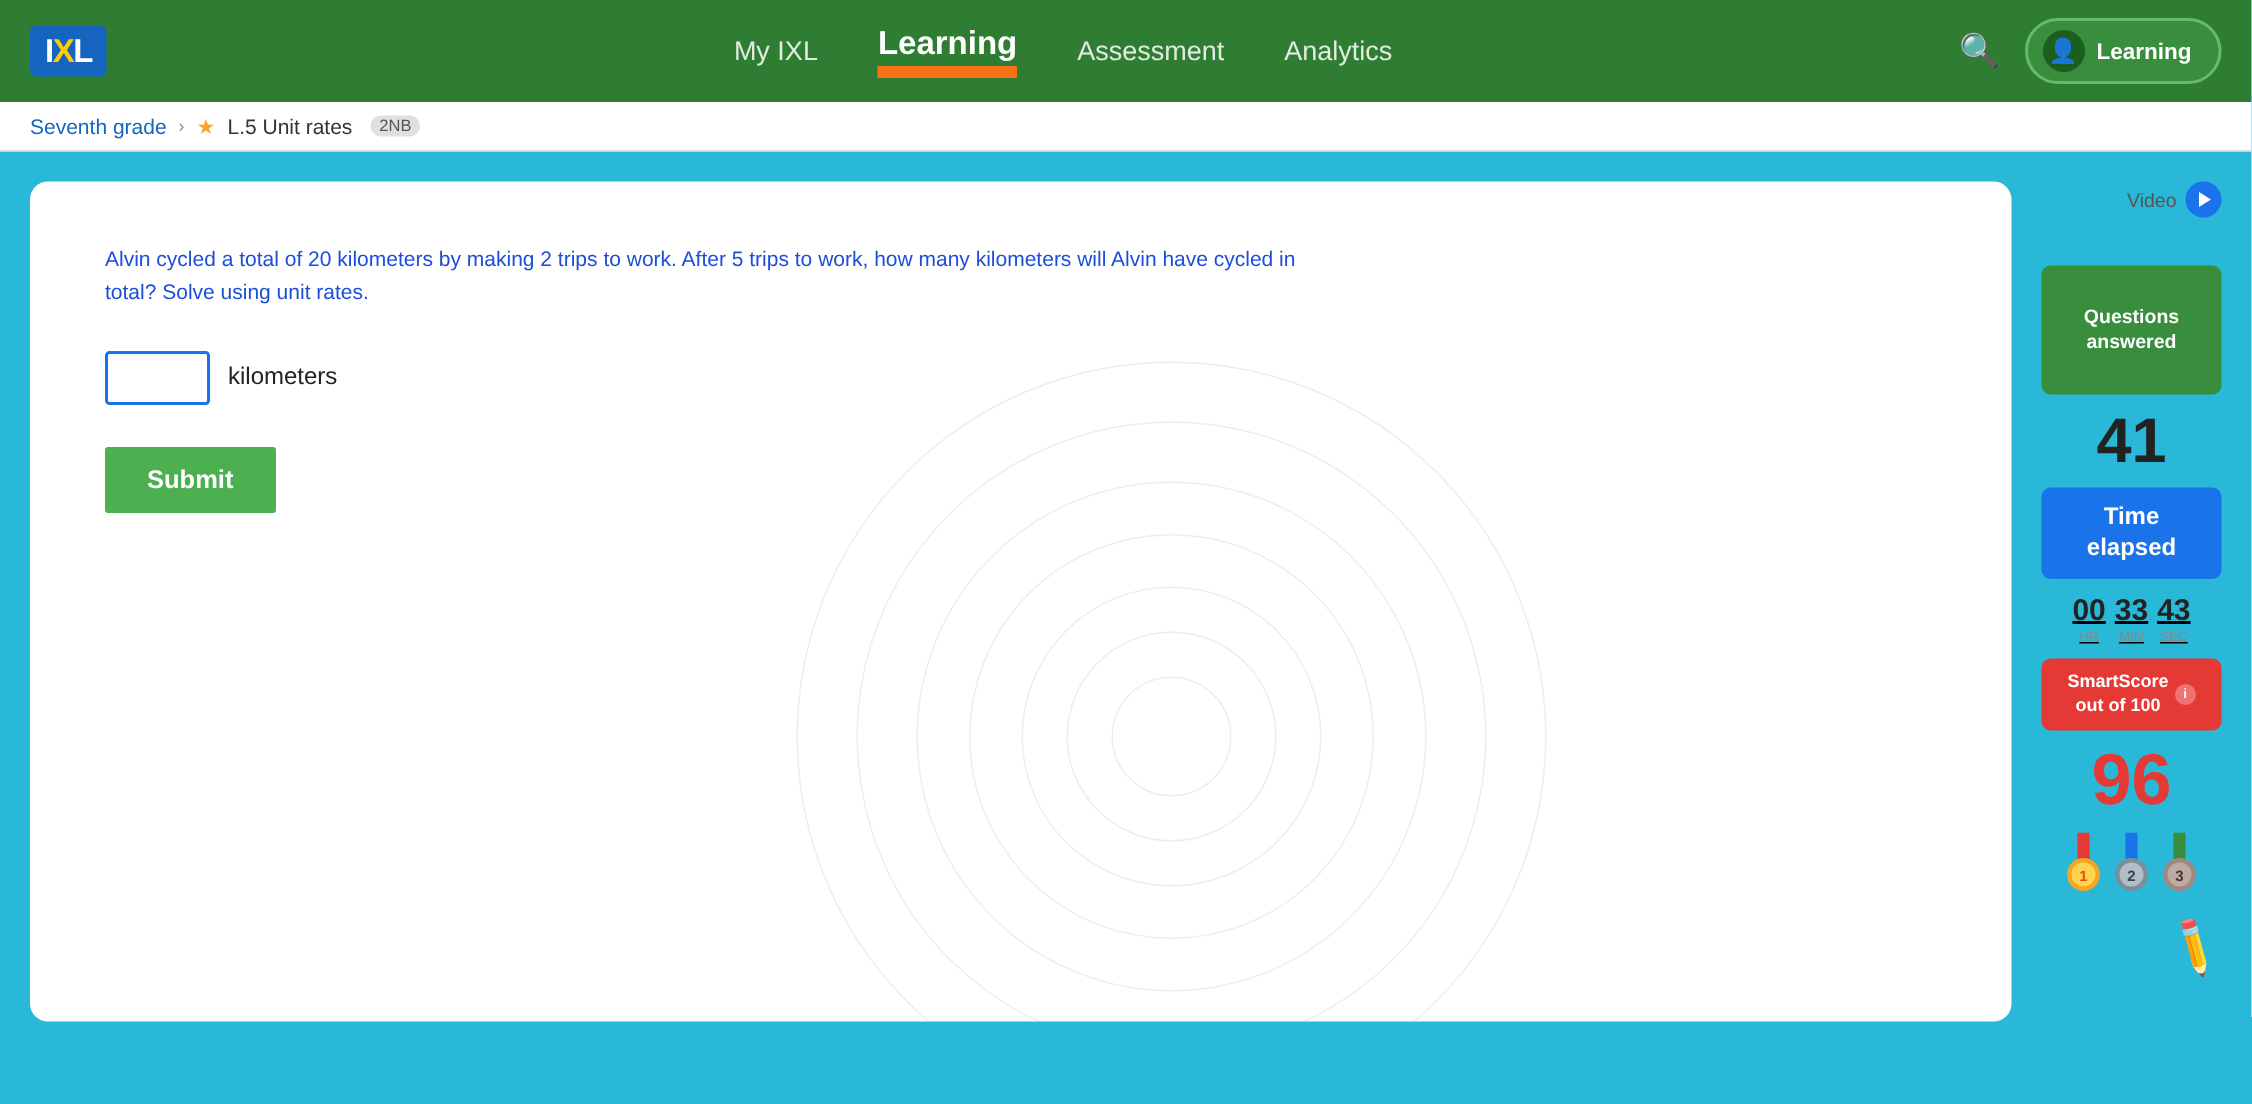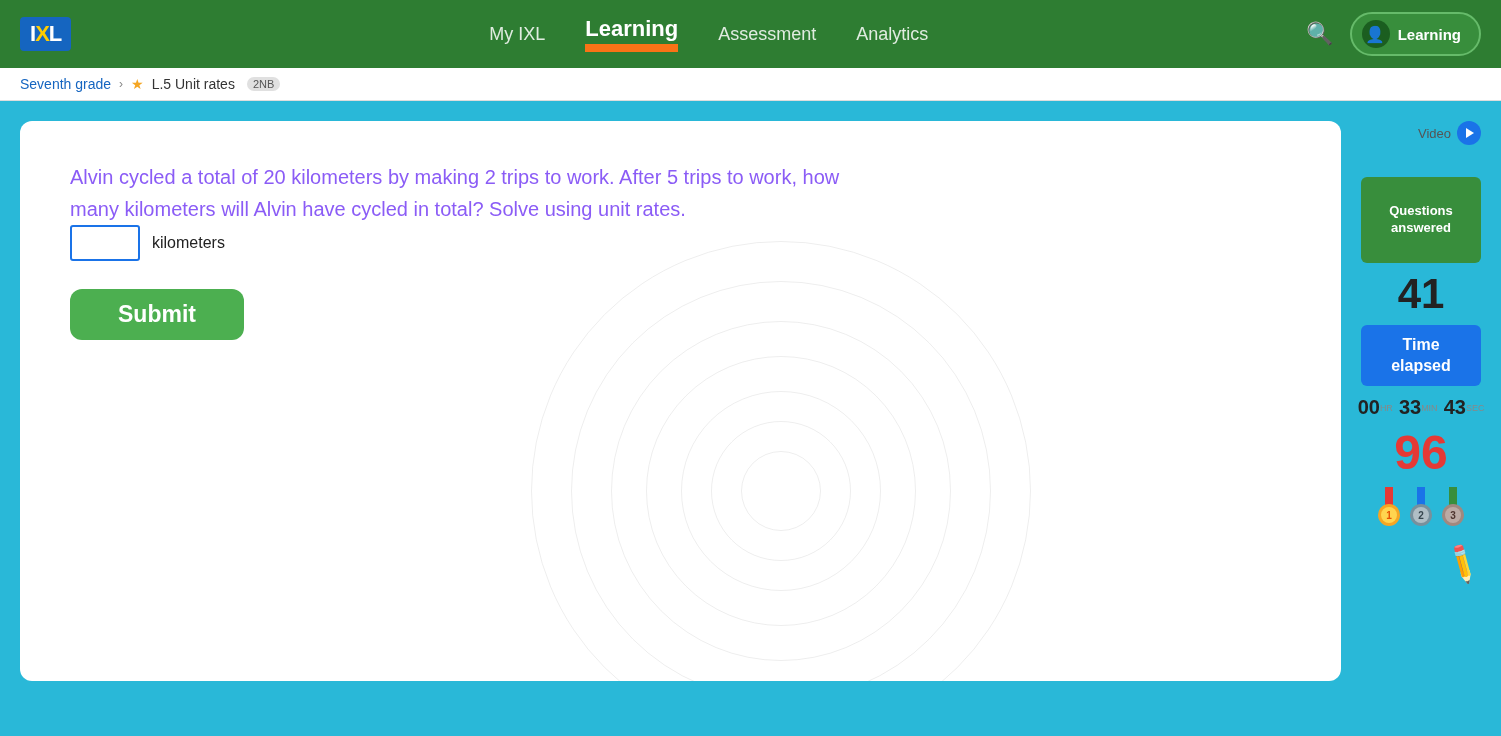--- a/index.html
+++ b/index.html
@@ -143,23 +143,24 @@
     .ripple-circle {
       position: absolute;
       border-radius: 50%;
       border: 1px solid rgba(0,0,0,0.07);
       top: 50%;
       left: 50%;
       transform: translate(-50%, -50%);
     }
 
     .question-text {
-      font-size: 20px;
-      color: #8b5cf6;
+      font-size: 14px;
+      color: #1d4ed8;
       line-height: 1.6;
+      margin-bottom: 28px;
       max-width: 800px;
     }
 
     .answer-row {
       display: flex;
       align-items: center;
       gap: 12px;
       margin-bottom: 28px;
     }
     .answer-input {
@@ -173,23 +174,23 @@
     }
     .unit-label {
       font-size: 16px;
       color: #222;
     }
 
     .submit-btn {
       background: #4caf50;
       color: white;
       border: none;
-      border-radius: 12px;
-      padding: 12px 48px;
-      font-size: 23px;
+      border-radius: 2px;
+      padding: 12px 28px;
+      font-size: 17px;
       font-weight: 600;
       cursor: pointer;
     }
 
     
     .right-panel {
       width: 120px;
       display: flex;
       flex-direction: column;
       gap: 10px;
@@ -261,22 +262,23 @@
       font-weight: 700;
       color: #222;
     }
     .time-unit-label {
       font-size: 9px;
       color: #888;
       text-transform: uppercase;
     }
     .time-segment {
       display: flex;
-      flex-direction: row;
-      align-items: center;
+      flex-direction: column;
+      align-items: center;
+      text-decoration: underline;
     }
 
     .smartscore-btn {
       background: #e53935;
       color: white;
       border: none;
       border-radius: 6px;
       padding: 8px 8px;
       font-size: 12px;
       font-weight: 600;
@@ -407,20 +409,24 @@
       <div class="time-segment">
         <span class="time-value">33</span>
         <span class="time-unit-label">MIN</span>
       </div>
       <div class="time-segment">
         <span class="time-value">43</span>
         <span class="time-unit-label">SEC</span>
       </div>
     </div>
 
+    <button class="smartscore-btn">
+      <span>SmartScore<br>out of 100</span>
+      <span class="info-circle">i</span>
+    </button>
 
     <div class="smartscore-value">96</div>
 
     <div class="awards-row">
 
       <svg width="28" height="40" viewBox="0 0 28 40">
         <rect x="10" y="0" width="8" height="18" fill="#e53935"></rect>
         <circle cx="14" cy="28" r="11" fill="#f5a623"></circle>
         <circle cx="14" cy="28" r="8" fill="#ffd54f"></circle>
         <text x="14" y="32" text-anchor="middle" font-size="10" font-weight="bold" fill="#e65100">1</text>

